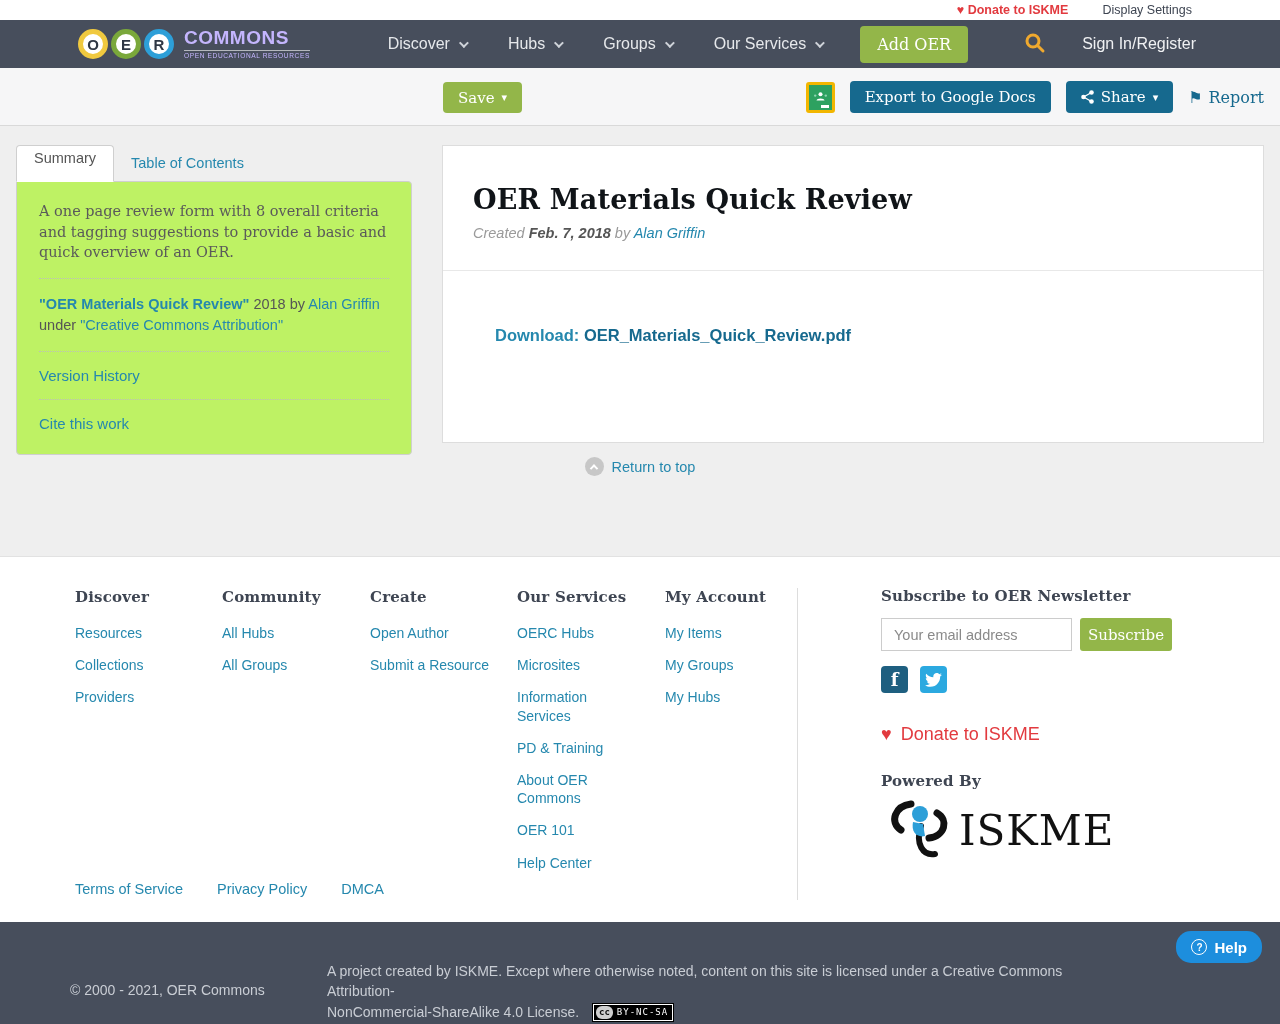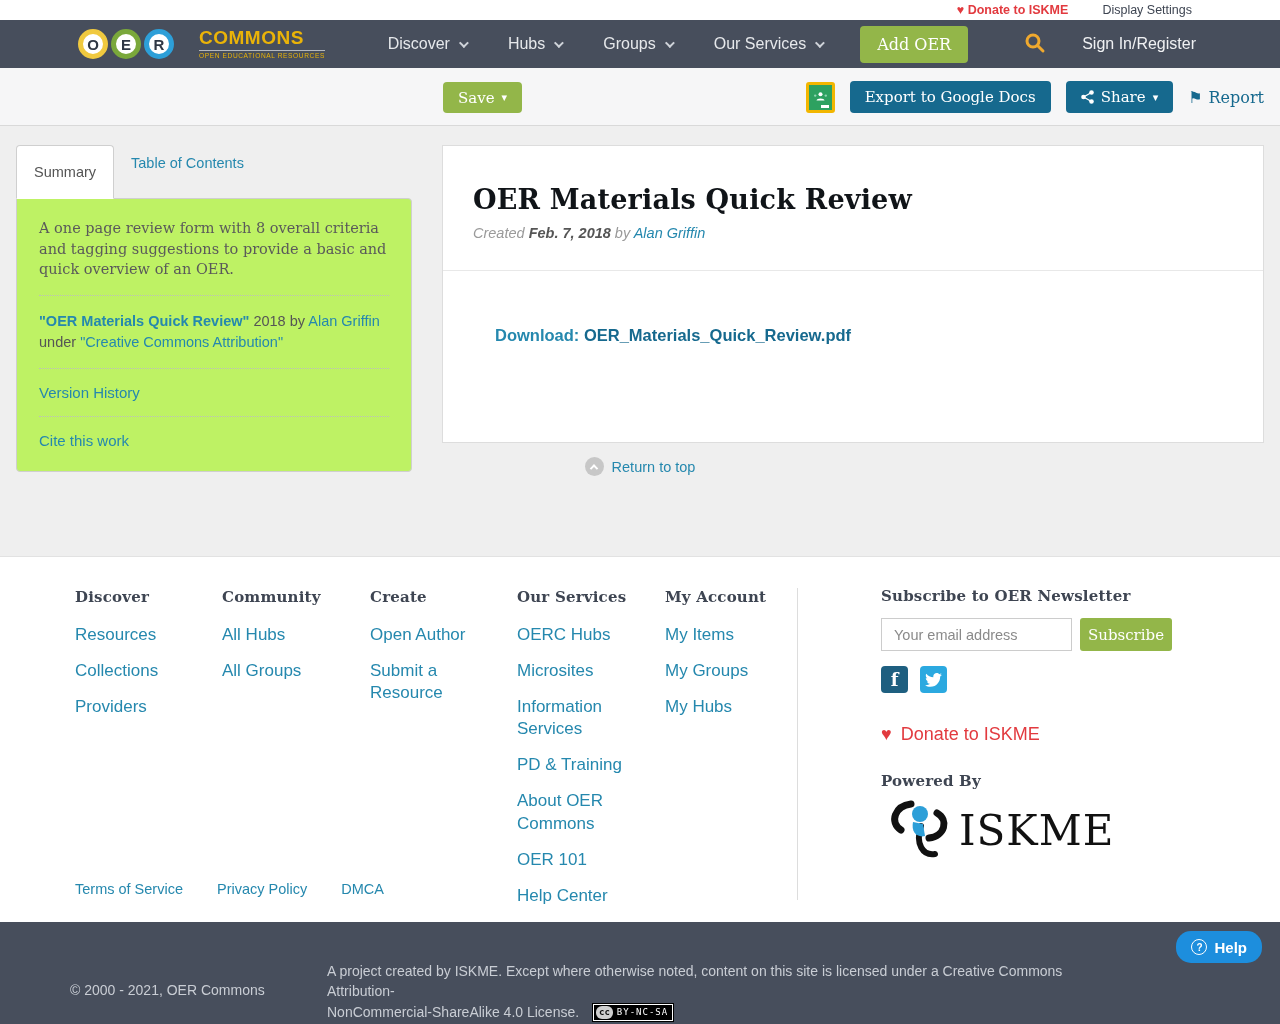--- a/index.html
+++ b/index.html
@@ -13,21 +13,21 @@
   .donate-top { color:#E23A3F; font-weight:bold; cursor:pointer; }
   .display-settings { color:#3E4552; cursor:pointer; }
 
   
   .navbar { height:48px; background:#474E5C; display:flex; align-items:center; padding:0 84px 0 78px; }
   .logo { display:flex; align-items:center; gap:3px; cursor:pointer; }
   .ring { width:30px; height:30px; border-radius:50%; background:#fff; display:flex; align-items:center; justify-content:center; font-weight:bold; font-size:15px; color:#2F3744; }
   .ring-o { border:5px solid #F0C93F; }
   .ring-e { border:5px solid #7AA83B; }
   .ring-r { border:5px solid #2D9FD8; }
-  .logo-text { margin-left:22px; color:#eab308; line-height:1; }
+  .logo-text { margin-left:7px; color:#c4b5fd; line-height:1; }
   .logo-title { font-size:19px; font-weight:bold; letter-spacing:.5px; }
   .logo-sub { font-size:6.6px; letter-spacing:.6px; margin-top:3px; border-top:1px solid rgba(255,255,255,.6); padding-top:2px; }
   .nav-menu { display:flex; align-items:center; gap:42px; margin-left:auto; color:#E6E8EB; font-size:16px; }
   .nav-item { display:flex; align-items:center; gap:9px; cursor:pointer; }
   .chev { width:7px; height:7px; border-right:2px solid #cfd3d9; border-bottom:2px solid #cfd3d9; transform:rotate(45deg) translateY(-2px); display:inline-block; }
   .add-oer { margin-left:38px; background:#93B649; color:#fff; border:none; border-radius:4px; padding:9px 17px; font-size:16px; font-family:"DejaVu Serif",serif; cursor:pointer; }
   .search-btn { margin-left:56px; background:none; border:none; cursor:pointer; }
   .signin { margin-left:36px; color:#F0F1F3; font-size:16px; text-decoration:none; cursor:pointer; }
 
   
@@ -39,21 +39,21 @@
   .classroom-btn .strip { position:absolute; bottom:2px; right:3px; width:8px; height:2.5px; background:#fff; }
   .teal-btn { height:32px; padding:0 15px; background:#16698E; color:#fff; }
   .report-link { display:inline-flex; align-items:center; gap:6px; color:#16698E; font-size:16px; font-family:"DejaVu Serif",serif; text-decoration:none; cursor:pointer; }
   .caret { font-size:11px; line-height:1; }
 
   
   .content { position:relative; height:431px; background:#EFEFEF; border-bottom:1px solid #e2e2e2; }
 
   .side-panel { position:absolute; left:16px; top:19px; width:396px; }
   .tabs { display:flex; font-size:14.5px; }
-  .tab-active { background:#fff; border:1px solid #cfcfcf; border-bottom:1px solid #fff; border-radius:4px 4px 0 0; padding:18px 17px; color:#555; position:relative; z-index:2; margin-bottom:-1px; cursor:pointer; }
+  .tab-active { background:#fff; border:1px solid #cfcfcf; border-bottom:1px solid #fff; border-radius:4px 4px 0 0; padding:4px 17px; color:#555; position:relative; z-index:2; margin-bottom:-1px; cursor:pointer; }
   .tab-plain { padding:10px 17px; color:#2588AE; cursor:pointer; }
   .panel-body { background:#bef264; border:1px solid #cfcfcf; border-radius:0 4px 4px 4px; padding:19px 22px 22px 22px; min-height:248px; }
   .desc { font-family:"DejaVu Serif",serif; color:#5a5a5a; font-size:14.5px; line-height:1.42; }
   .dotted { border:none; border-top:1px dotted #bdbdbd; margin:15px 0; }
   .lic { font-size:14.5px; color:#555; line-height:1.45; }
   .lic a { color:#2588AE; text-decoration:none; cursor:pointer; }
   .lic .t { font-weight:bold; }
   .plink { display:block; color:#2588AE; font-size:15px; text-decoration:none; cursor:pointer; }
 
   .main-card { position:absolute; left:442px; top:19px; width:822px; height:298px; background:#fff; border:1px solid #ddd; }
@@ -68,21 +68,21 @@
 
   .return-top { position:absolute; left:0; right:0; top:331px; display:flex; justify-content:center; align-items:center; gap:8px; }
   .rt-circle { width:19px; height:19px; border-radius:50%; background:#c7c7c7; display:flex; align-items:center; justify-content:center; cursor:pointer; }
   .rt-chev { width:6px; height:6px; border-left:2px solid #fff; border-top:2px solid #fff; transform:rotate(45deg) translate(1px,1px); }
   .return-top a { color:#2588AE; font-size:14.5px; text-decoration:none; cursor:pointer; }
 
   
   .footer { position:relative; height:365px; background:#fff; }
   .fcol { position:absolute; top:31px; }
   .fcol h4 { font-family:"DejaVu Serif",serif; font-size:15px; color:#3E4552; margin-bottom:18px; letter-spacing:.2px; }
-  .fcol a { display:block; color:#2588AE; font-size:17px; text-decoration:none; margin-bottom:14px; line-height:1.3; cursor:pointer; }
+  .fcol a { display:block; color:#2588AE; font-size:14px; text-decoration:none; margin-bottom:14px; line-height:1.3; cursor:pointer; }
   .col1{left:75px;width:135px} .col2{left:222px;width:135px} .col3{left:370px;width:135px} .col4{left:517px;width:122px} .col5{left:665px;width:120px}
   .vdiv { position:absolute; left:797px; top:31px; height:312px; width:1px; background:#ddd; }
 
   .fright { position:absolute; left:881px; top:30px; width:340px; }
   .fright h4 { font-family:"DejaVu Serif",serif; font-size:15px; color:#3E4552; letter-spacing:.2px; }
   .news-row { display:flex; margin:13px 0 0 0; }
   .email-input { width:191px; height:33px; border:1px solid #ccc; padding:0 12px; font-size:14.5px; color:#555; background:#fff; }
   .email-input::placeholder { color:#8a8a8a; }
   .subscribe-btn { margin-left:8px; width:92px; height:33px; background:#93B649; color:#fff; border:none; border-radius:3px; font-family:"DejaVu Serif",serif; font-size:15px; cursor:pointer; }
   .connect-title { margin-top:27px; }

